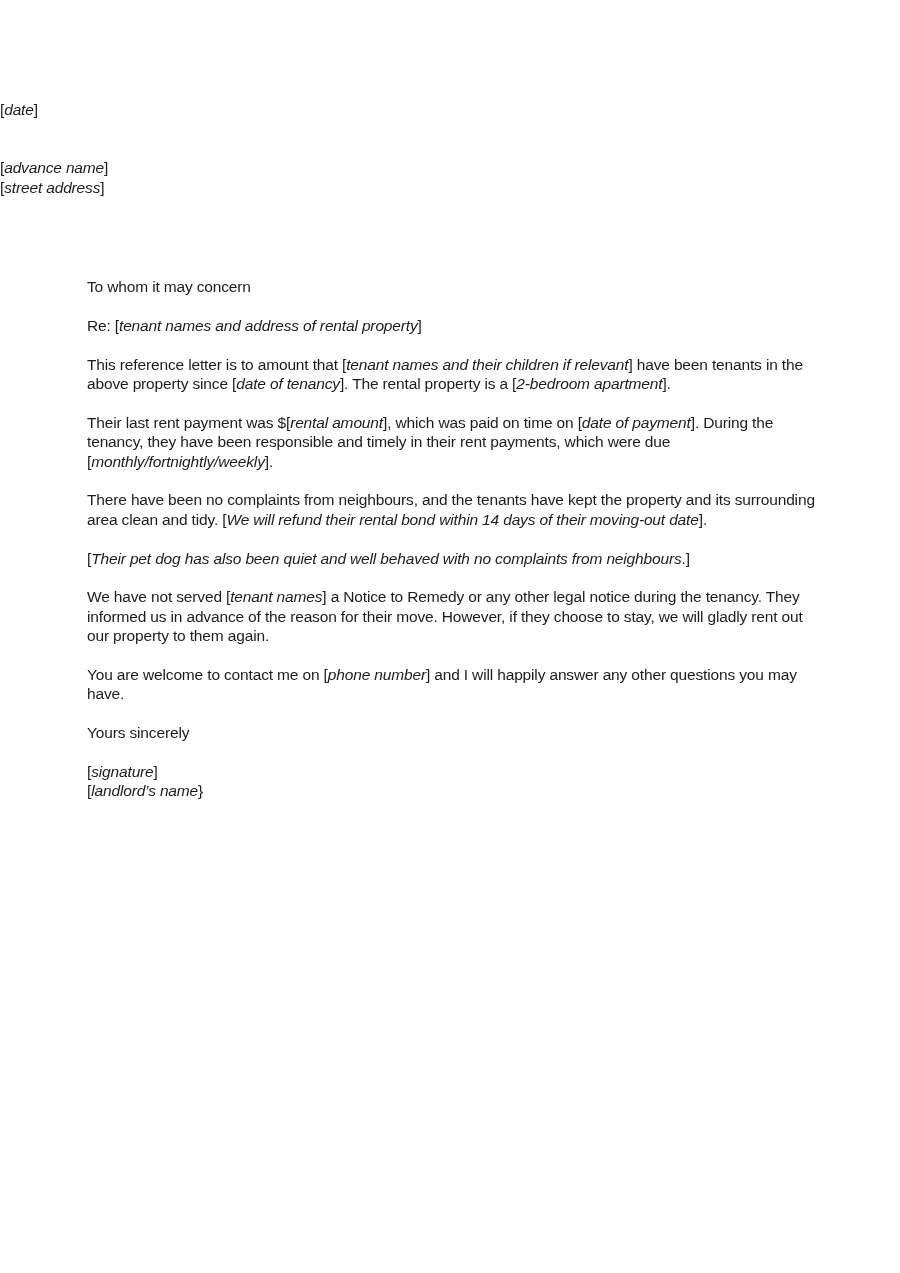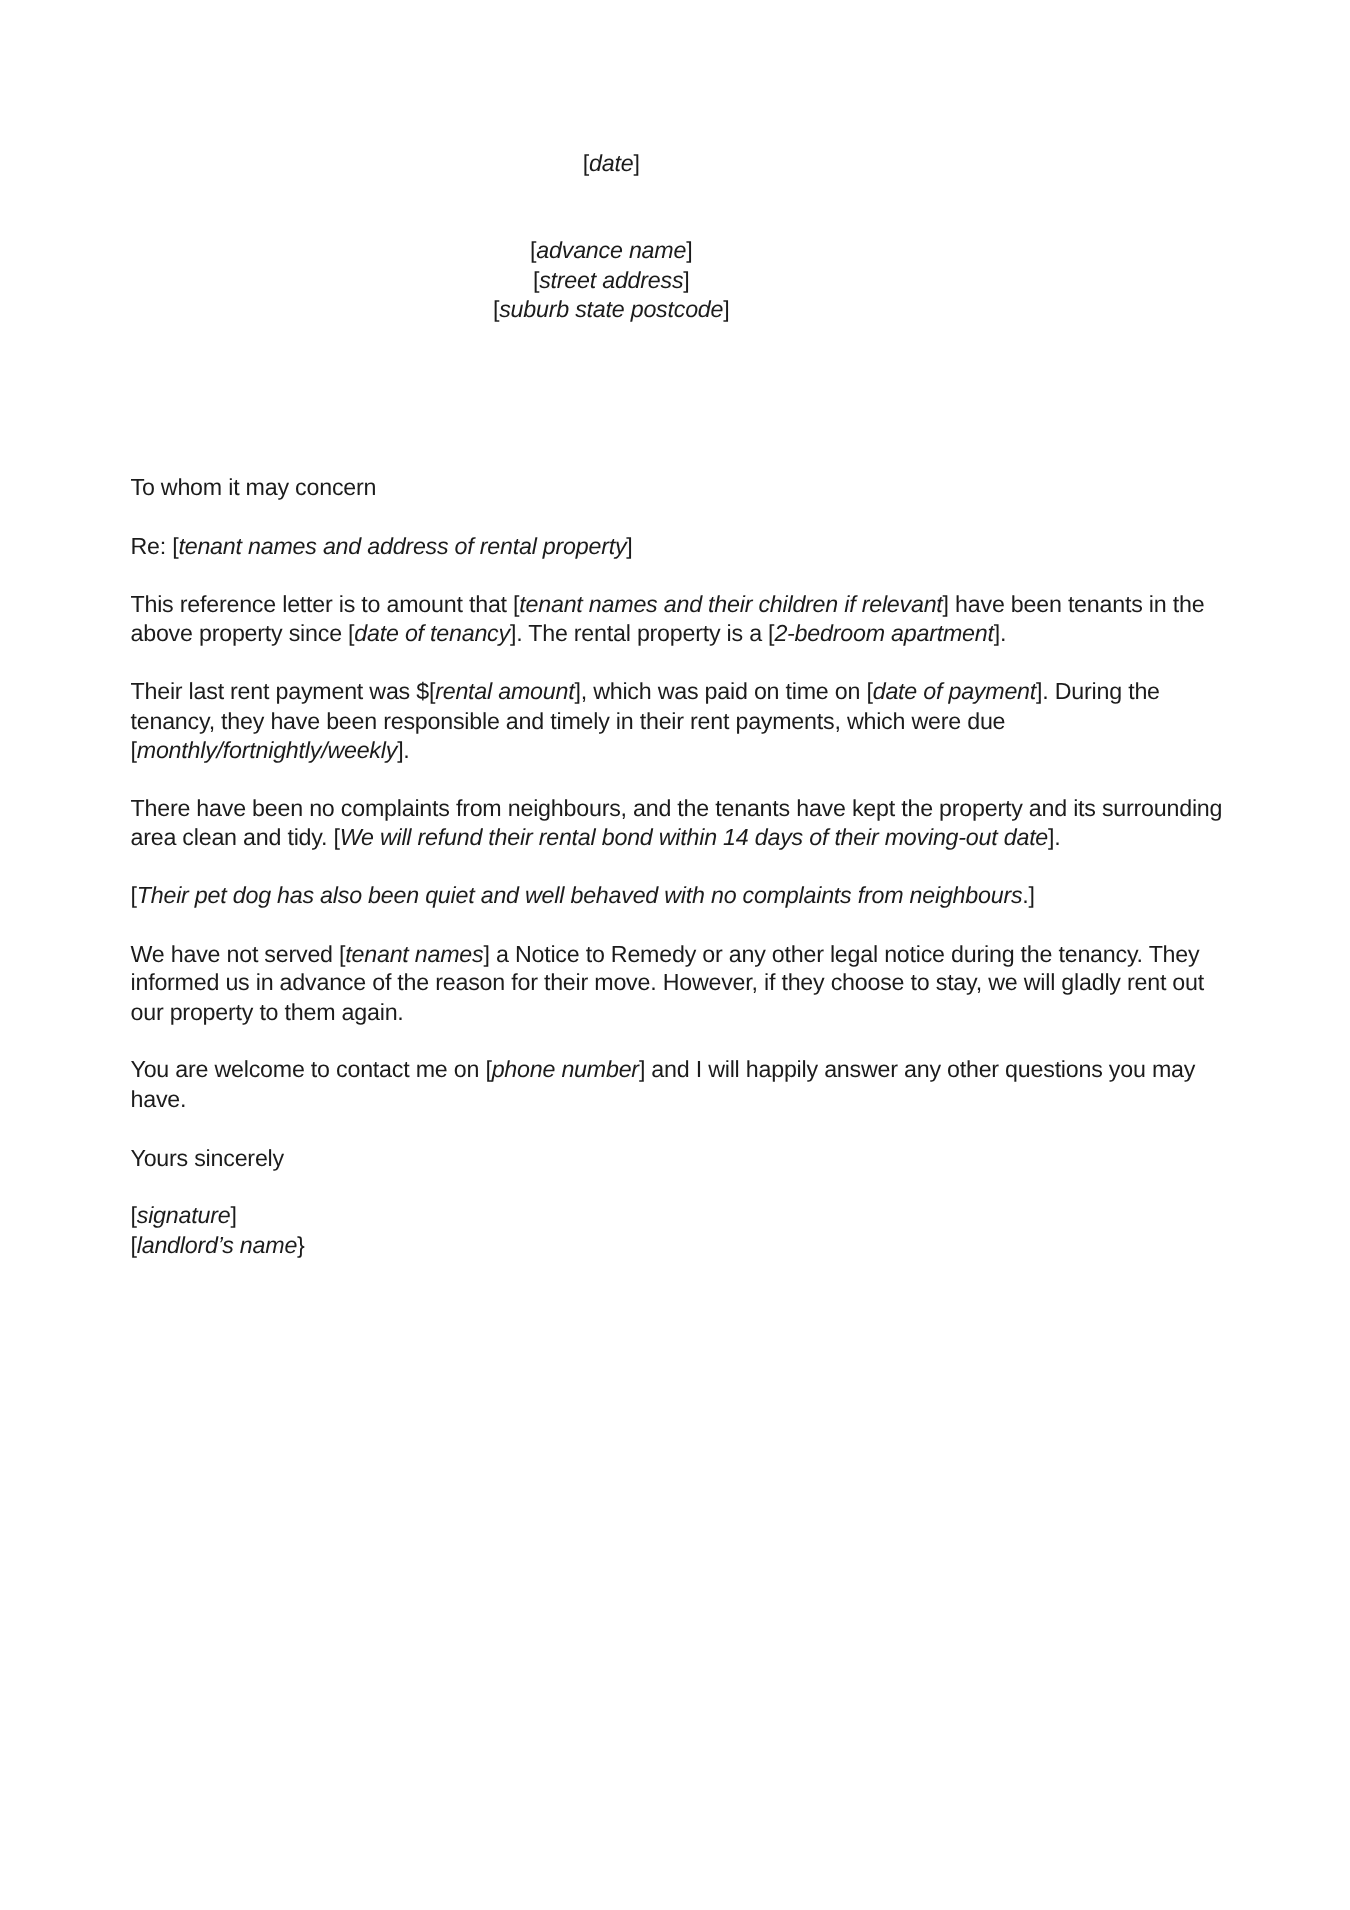--- a/index.html
+++ b/index.html
@@ -11,45 +11,44 @@
     background: #ffffff;
     font-family: "Liberation Sans", "DejaVu Sans", sans-serif;
     font-size: 15.5px;
     line-height: 19.4px;
     letter-spacing: -0.15px;
     color: #1c1c1c;
     padding-top: 100px;
     overflow: hidden;
   }
   .header {
-    text-align: center;
+    text-align: left;
     padding-right: 85px;
   }
   .date-line { margin-bottom: 38.8px; }
   .address-block div { white-space: nowrap; }
   .letter-body {
     width: 733px;
     margin-left: 87px;
-    margin-top: 100px;
+    margin-top: 80px;
   }
   .letter-body p { margin: 0 0 19.4px 0; }
   em { font-style: italic; }
   span { font-style: normal; }
 </style>
 </head>
 <body>
 
 <div class="page" style="color: rgb(28, 28, 28); background: rgb(255, 255, 255);">
 
   <div class="header">
     <div class="date-line"><span>[</span><em>date</em><span>]</span></div>
     <div class="address-block">
       <div><span>[</span><em>advance name</em><span>]</span></div>
       <div><span>[</span><em>street address</em><span>]</span></div>
-      <div><span>[</span><em>suburb state postcode</em><span>]</span></div>
     </div>
   </div>
 
   <div class="letter-body">
     <p><span>To whom it may concern</span></p>
     <p><span>Re: [</span><em>tenant names and address of rental property</em><span>]</span></p>
     <p><span>This reference letter is to amount that [</span><em>tenant names and their children if relevant</em><span>] have been tenants in the above property since [</span><em>date of tenancy</em><span>]. The rental property is a [</span><em>2-bedroom apartment</em><span>].</span></p>
     <p><span>Their last rent payment was $[</span><em>rental amount</em><span>], which was paid on time on [</span><em>date of payment</em><span>]. During the tenancy, they have been responsible and timely in their rent payments, which were due [</span><em>monthly/fortnightly/weekly</em><span>].</span></p>
     <p><span>There have been no complaints from neighbours, and the tenants have kept the property and its surrounding area clean and tidy. [</span><em>We will refund their rental bond within 14 days of their moving-out date</em><span>].</span></p>
     <p><span>[</span><em>Their pet dog has also been quiet and well behaved with no complaints from neighbours</em><span>.]</span></p>

